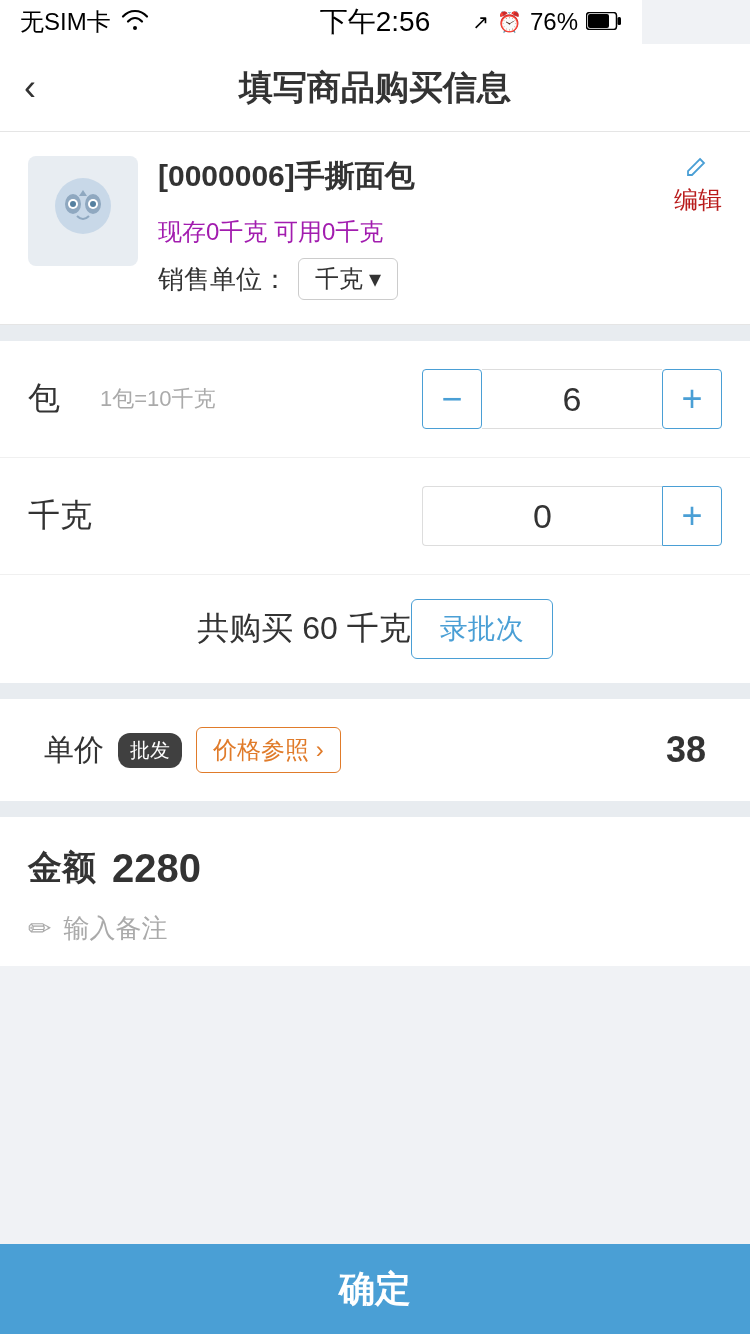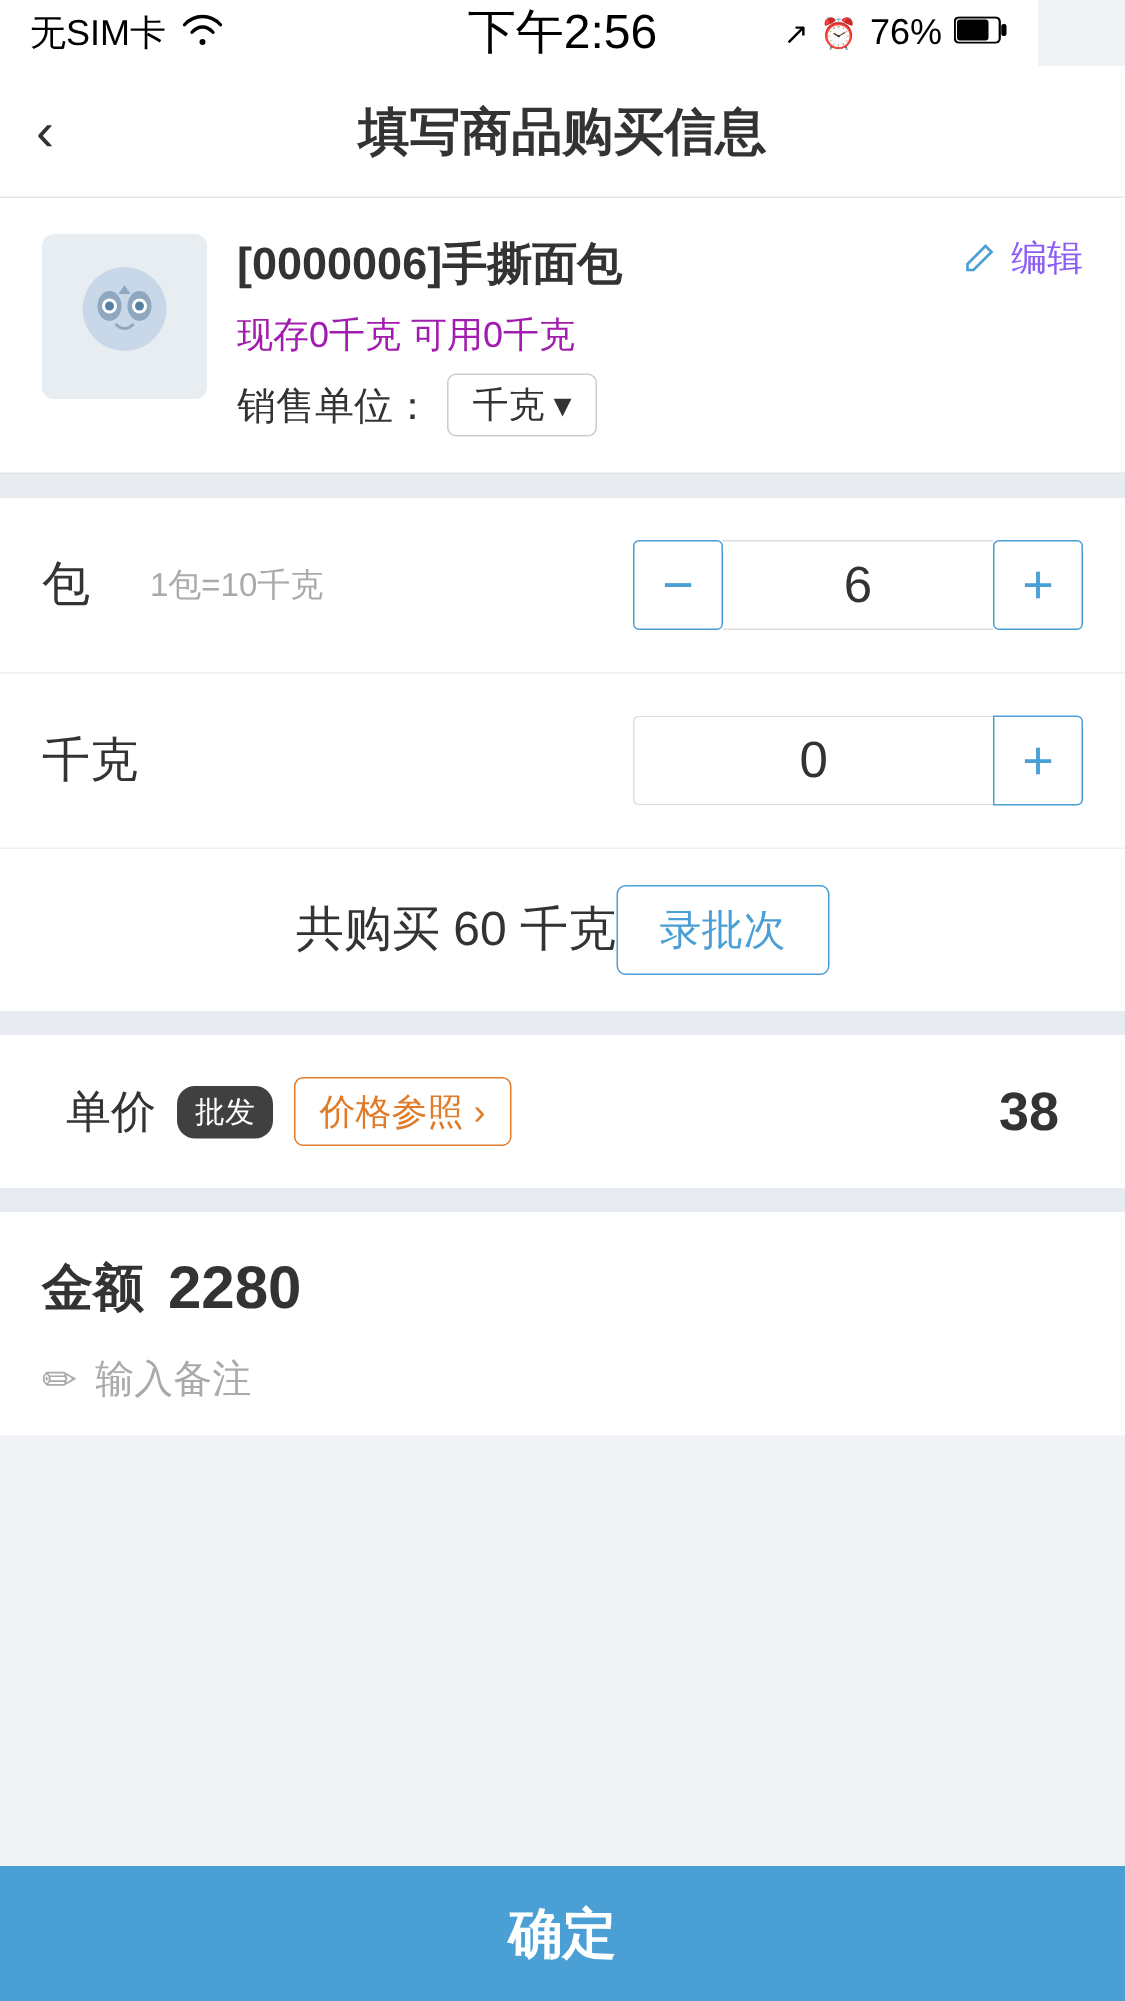--- a/index.html
+++ b/index.html
@@ -7,32 +7,32 @@
     body {
       width: 750px;
       min-height: 1334px;
       font-family: -apple-system, "PingFang SC", "Helvetica Neue", sans-serif;
       background: #f0f2f5;
       overflow-x: hidden;
     }
 
     
     .status-bar {
-      width: 692px;
+      width: 642px;
       height: 44px;
       background: #fff;
       display: flex;
       align-items: center;
       justify-content: space-between;
       padding: 0 20px;
       font-size: 26px;
       color: #000;
     }
     .status-left { display: flex; align-items: center; gap: 10px; font-size: 24px; }
-    .status-center { font-size: 32px; font-weight: 500; position: absolute; left: 50%; transform: translateX(-50%); }
+    .status-center { font-size: 28px; font-weight: 500; position: absolute; left: 50%; transform: translateX(-50%); }
     .status-right { display: flex; align-items: center; gap: 8px; font-size: 24px; }
 
     
     .nav-bar {
       width: 750px;
       height: 88px;
       background: #fff;
       display: flex;
       align-items: center;
       justify-content: center;
@@ -100,24 +100,25 @@
       padding: 4px 16px;
       font-size: 24px;
       color: #333;
       background: #fff;
       display: flex;
       align-items: center;
       gap: 6px;
     }
     .edit-btn {
       font-size: 24px;
-      color: #8b5cf6;
+      color: #b91c1c;
       display: flex;
       align-items: center;
       gap: 6px;
+      flex-direction: column;
     }
 
     
     .section-divider {
       height: 16px;
       background: #e8ecf0;
     }
 
     
     .quantity-section {

